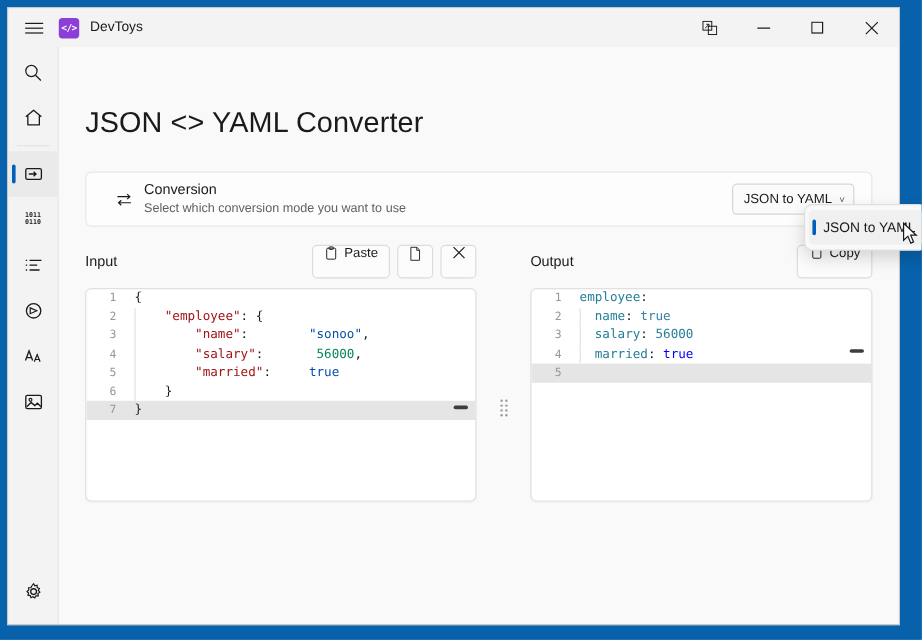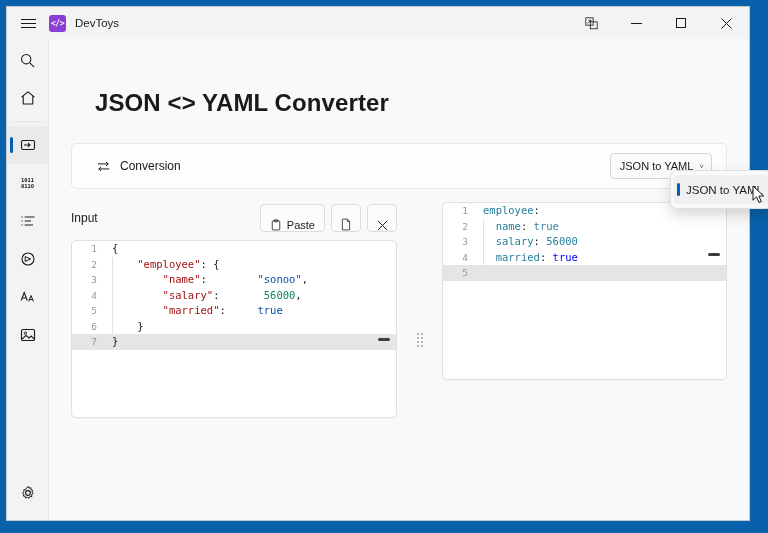--- a/index.html
+++ b/index.html
@@ -107,24 +107,23 @@
 
   
   .content {
     flex: 1; min-width: 0;
     background: #f9f9f9;
     padding: 0 22px;
     overflow: hidden;
     position: relative;
   }
   .page-title {
-    font-size: 24px; font-weight: 700; color: #1a1a1a;
+    font-size: 24px; font-weight: 400; color: #1a1a1a;
     margin-top: 50px; margin-bottom: 26px;
     letter-spacing: 0.1px;
-    margin-left: 24px;
   }
   .section-label {
     font-size: 11.5px; color: #1a1a1a; margin-bottom: 7px;
   }
 
   .card {
     background: #fdfdfd;
     border: 1px solid #e7e7e7;
     border-radius: 5px;
     display: flex; align-items: center;
@@ -211,21 +210,21 @@
     height: 32px;
     margin-bottom: 6px;
   }
   .ed-title { font-size: 12px; color: #1a1a1a; }
   .ed-head .sp { flex: 1; }
   .tbtn {
     height: 28px;
     border: 1px solid #dcdcdc;
     border-radius: 4px;
     background: #fcfcfc;
-    display: flex; align-items: flex-end; justify-content: center;
+    display: flex; align-items: flex-start; justify-content: center;
     gap: 5px;
     padding: 0 9px;
     font-size: 11px; color: #1a1a1a;
     margin-left: 6px;
   }
   .tbtn.sq { width: 30px; padding: 0; }
 
   .codebox {
     border: 1px solid #e0e0e0;
     border-radius: 5px;
@@ -393,20 +392,21 @@
 
         <div class="card">
           <div class="ic">
             <svg width="15" height="15" viewBox="0 0 16 16">
               <path d="M2 5.2 H13 M10.6 3 L13 5.2 L10.6 7.4" fill="none" stroke="#1a1a1a" stroke-width="1.05"></path>
               <path d="M14 10.6 H3 M5.4 8.4 L3 10.6 L5.4 12.8" fill="none" stroke="#1a1a1a" stroke-width="1.05"></path>
             </svg>
           </div>
           <div class="texts">
             <div class="t1">Conversion</div>
+            <div class="t2">Select which conversion mode you want to use</div>
           </div>
           <div class="combo">
             <span>JSON to YAML</span>
             <span class="chev">˅</span>
           </div>
         </div>
 
 
         <div class="editors">
 
@@ -454,20 +454,31 @@
                 <i></i>
                 <i></i>
                 <i></i>
                 <i></i>
                 <i></i>
                 <i></i>
             </div>
           </div>
 
           <div class="editor-col">
+            <div class="ed-head">
+              <span class="ed-title">Output</span>
+              <span class="sp"></span>
+              <div class="tbtn">
+                <svg width="12" height="12" viewBox="0 0 16 16">
+                  <rect x="4.4" y="1.6" width="9" height="12" rx="1.3" fill="none" stroke="#1a1a1a" stroke-width="1.05"></rect>
+                  <path d="M4.4 3.4 H3.2 A1.3 1.3 0 0 0 1.9 4.7 V13.1 A1.3 1.3 0 0 0 3.2 14.4 H10" fill="none" stroke="#1a1a1a" stroke-width="0"></path>
+                </svg>
+                <span>Copy</span>
+              </div>
+            </div>
             <div class="codebox">
               <div id="output-lines">
                   <div class="coderow"><div class="gutter">1</div><div class="codetext"><span class="tok-ykey">employee</span><span class="tok-punct">:</span></div></div>
                   <div class="coderow"><div class="gutter">2</div><div class="codetext"><span class="indentline"></span><span class="tok-punct">  </span><span class="tok-ykey">name</span><span class="tok-punct">: </span><span class="tok-ystr">true</span></div></div>
                   <div class="coderow"><div class="gutter">3</div><div class="codetext"><span class="indentline"></span><span class="tok-punct">  </span><span class="tok-ykey">salary</span><span class="tok-punct">: </span><span class="tok-ynum">56000</span></div></div>
                   <div class="coderow"><div class="gutter">4</div><div class="codetext"><span class="indentline"></span><span class="tok-punct">  </span><span class="tok-ykey">married</span><span class="tok-punct">: </span><span class="tok-ybool">true</span></div></div>
                   <div class="coderow hl"><div class="gutter">5</div><div class="codetext"></div></div>
                 </div>
               <div class="scrollnub" style="top:50px;"></div>
             </div>

